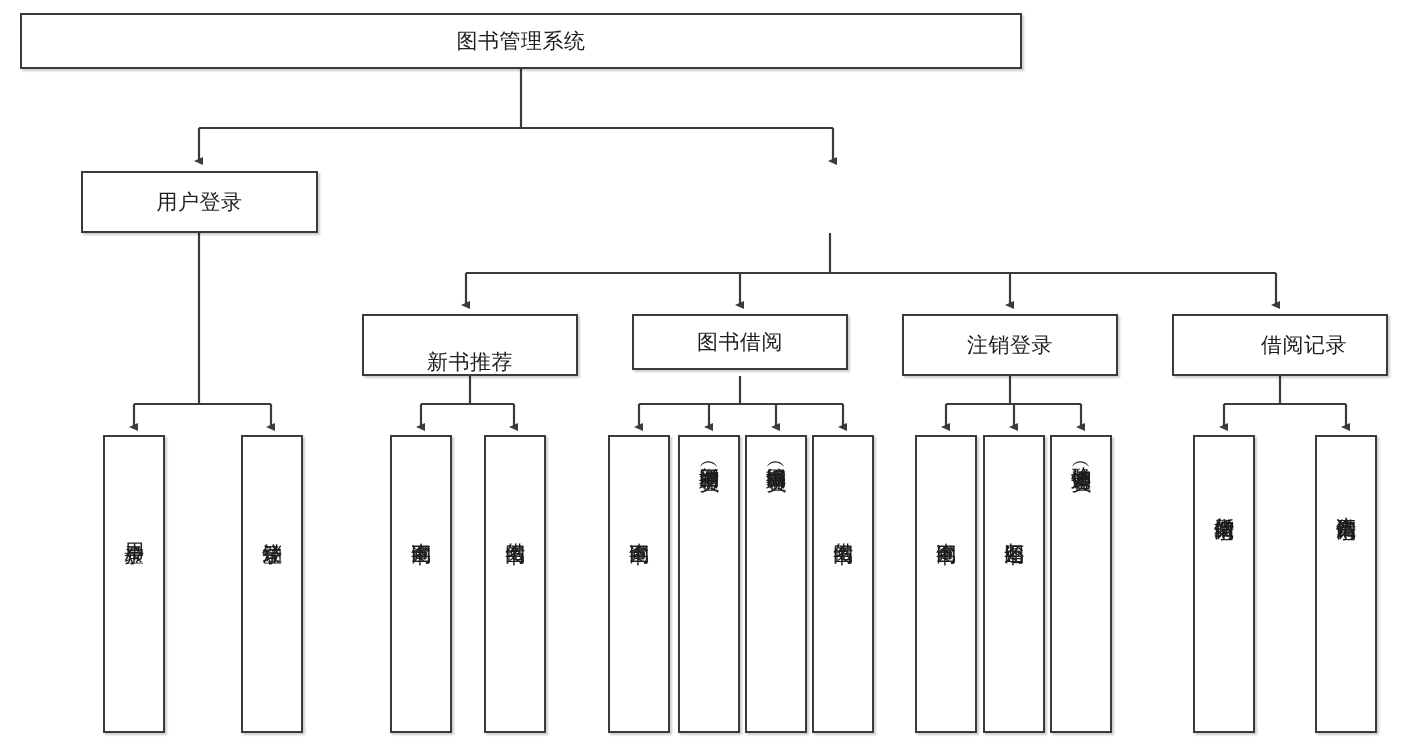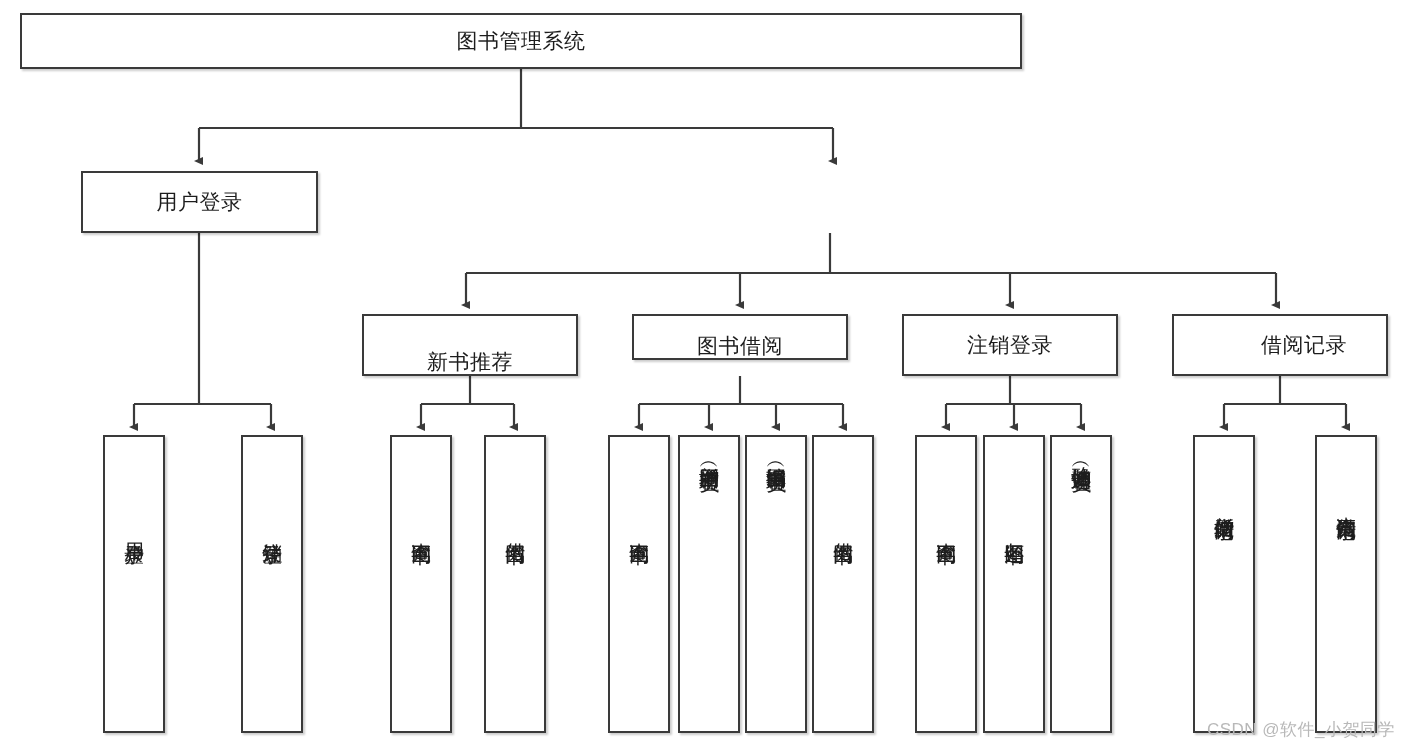--- a/index.html
+++ b/index.html
@@ -133,21 +133,21 @@
     <span class="lbl">图书管理系统</span>
   </div>
 
   <div class="node" style="left:81px; top:171px; width:237px; height:62px;">
     <span class="lbl">用户登录</span>
   </div>
 
   <div class="node" style="left:362px; top:314px; width:216px; height:62px;align-items:flex-end;">
     <span class="lbl">新书推荐</span>
   </div>
-  <div class="node" style="left:632px; top:314px; width:216px; height:46px;align-items:flex-end;">
+  <div class="node" style="left:632px; top:314px; width:216px; height:56px;">
     <span class="lbl">图书借阅</span>
   </div>
   <div class="node" style="left:902px; top:314px; width:216px; height:62px;">
     <span class="lbl">注销登录</span>
   </div>
   <div class="node" style="left:1172px; top:314px; width:216px; height:62px;padding-left:48px;">
     <span class="lbl">借阅记录</span>
   </div>
 
   <div class="node leaf mid2" style="left:103px; top:435px; width:62px; height:298px;">
@@ -187,15 +187,14 @@
     <span class="lbl">确认归还（管理员）</span>
   </div>
 
   <div class="node leaf mid" style="left:1193px; top:435px; width:62px; height:298px;">
     <span class="lbl">新增借阅记录</span>
   </div>
   <div class="node leaf mid" style="left:1315px; top:435px; width:62px; height:298px;">
     <span class="lbl">查询借阅记录</span>
   </div>
 
-  <div id="watermark">CSDN @软件_小贺同学</div>
 
 </div>
 
 </body></html>

